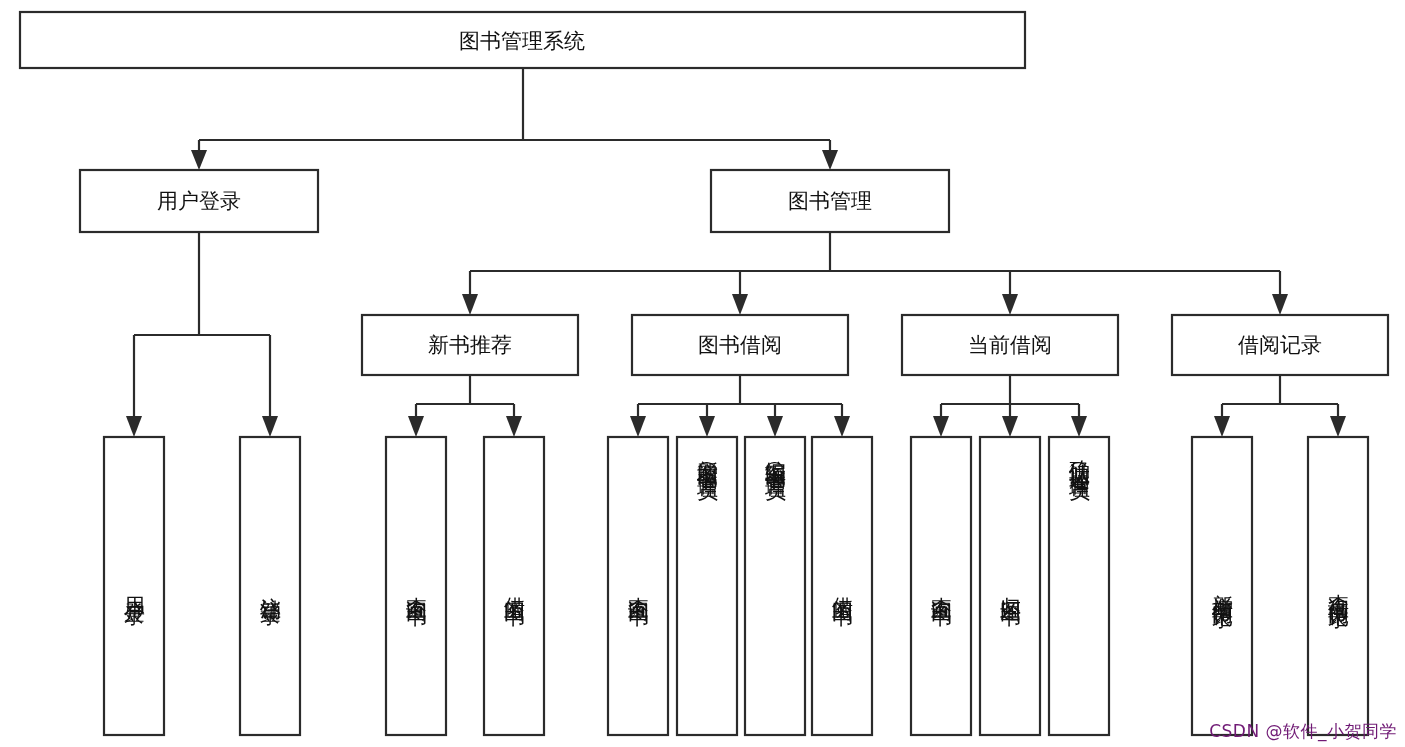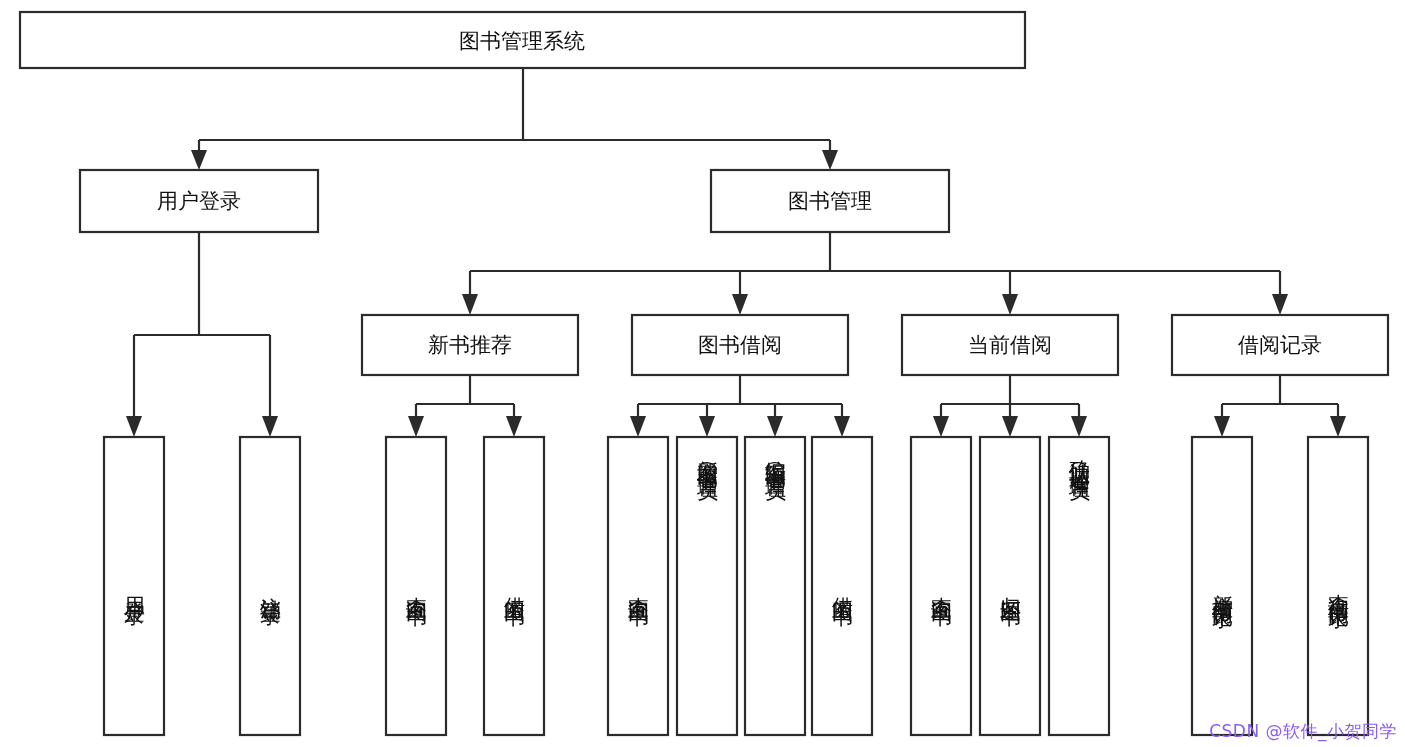--- a/index.html
+++ b/index.html
@@ -65,21 +65,21 @@
     color: #111111;
     white-space: nowrap;
     text-align: center;
   }
   .watermark {
     position: absolute;
     right: 8px;
     bottom: 4px;
     font-family: "DejaVu Sans", "Liberation Sans", sans-serif;
     font-size: 17px;
-    color: #8b5cf6;
+    color: #701a75;
     white-space: nowrap;
     letter-spacing: 0.5px;
   }
 </style>
 </head>
 <body>
 
 <div id="diagram-root">
 
   <svg id="tree-svg" viewBox="0 0 1405 747" xmlns="http://www.w3.org/2000/svg">

